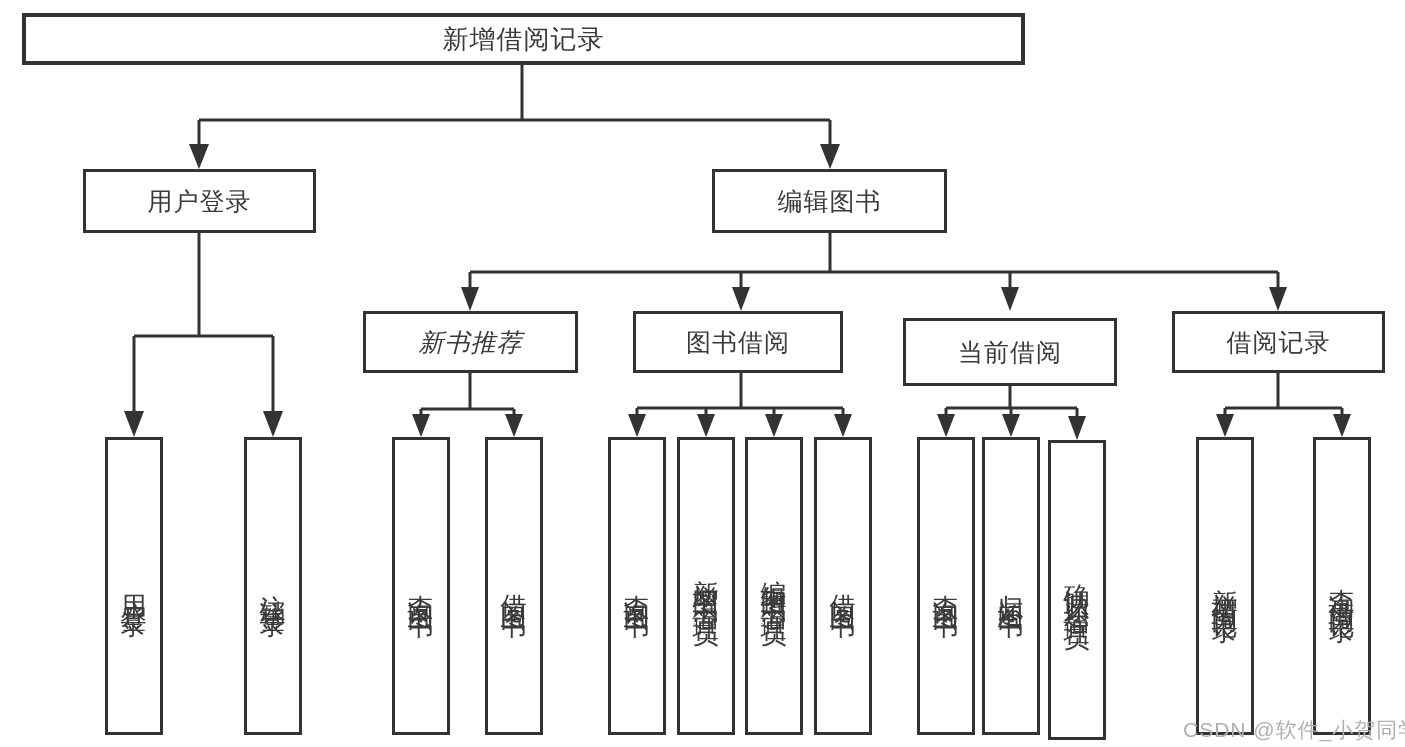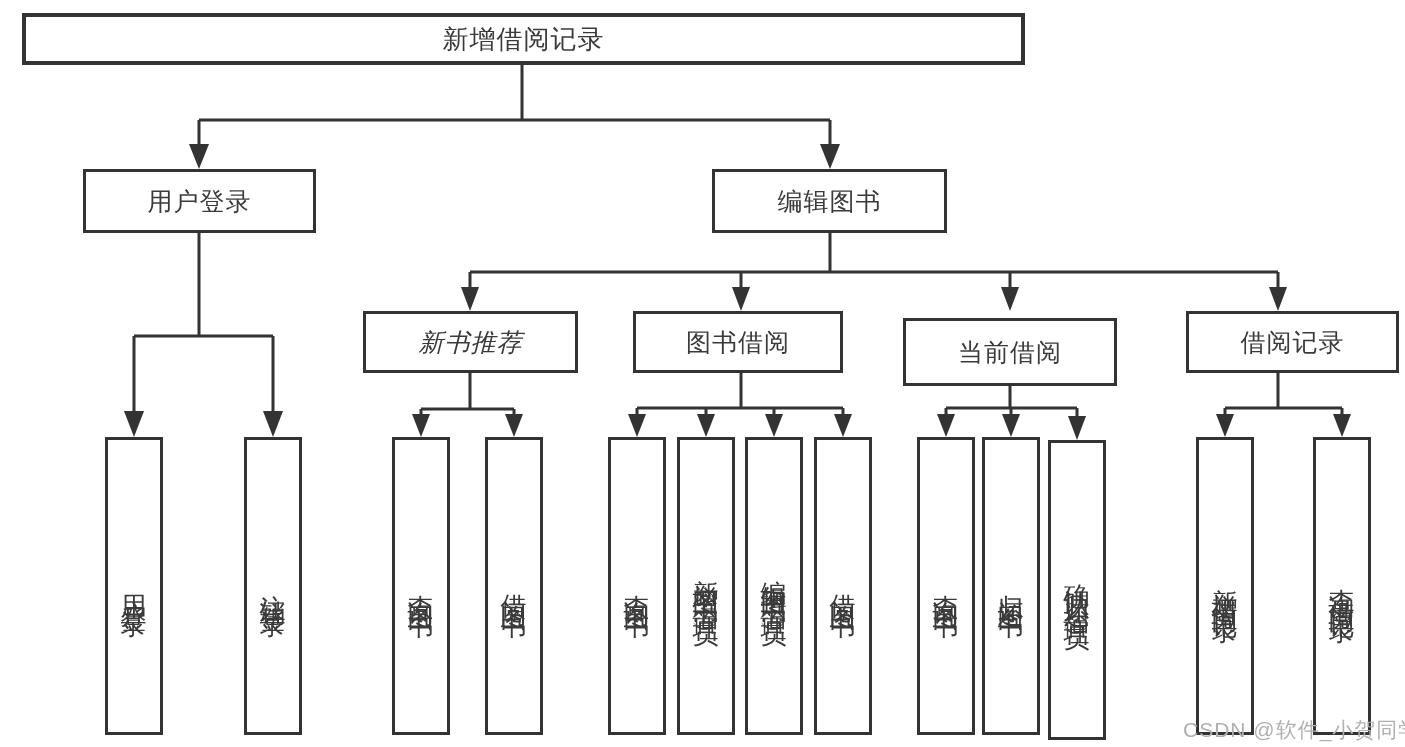--- a/index.html
+++ b/index.html
@@ -131,21 +131,21 @@
 
   <div class="node" style="left:363px; top:311px; width:215px; height:62px;font-style:italic;">
     <span class="hlabel">新书推荐</span>
   </div>
   <div class="node" style="left:633px; top:311px; width:210px; height:62px;">
     <span class="hlabel">图书借阅</span>
   </div>
   <div class="node" style="left:903px; top:318px; width:214px; height:68px;">
     <span class="hlabel">当前借阅</span>
   </div>
-  <div class="node" style="left:1172px; top:311px; width:213px; height:62px;margin-left:14px;">
+  <div class="node" style="left:1172px; top:311px; width:213px; height:62px;">
     <span class="hlabel">借阅记录</span>
   </div>
 
   <div class="node vnode" style="left:105px; top:437px; width:58px; height:298px;">
     <span class="vlabel">用户登录</span>
   </div>
   <div class="node vnode" style="left:244px; top:437px; width:58px; height:298px;">
     <span class="vlabel">注销登录</span>
   </div>
 

